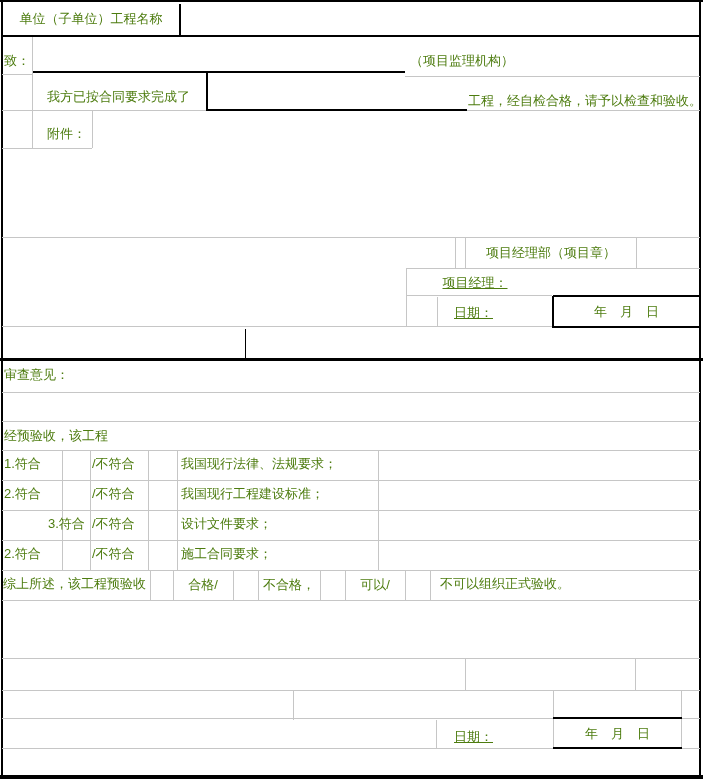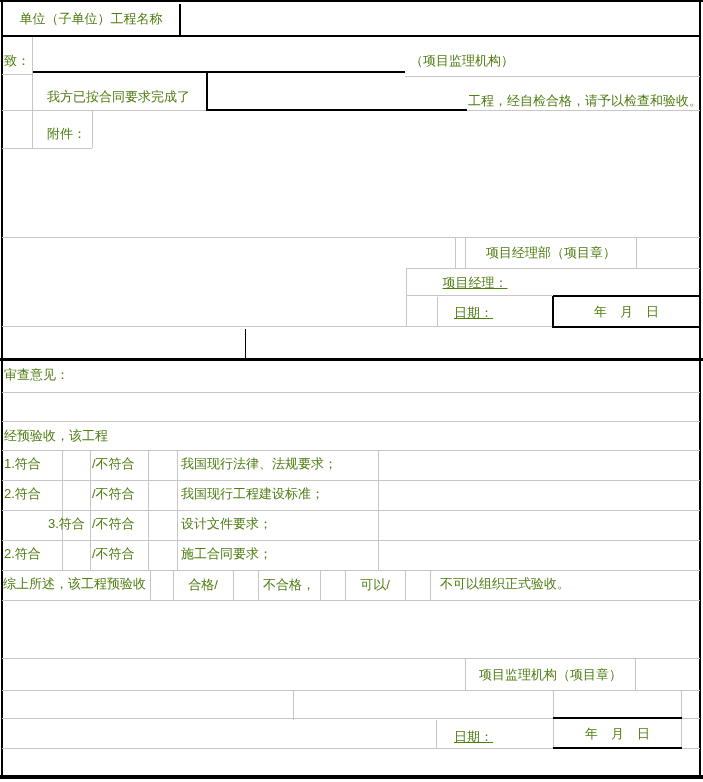--- a/index.html
+++ b/index.html
@@ -135,21 +135,20 @@
   <div class="blank" style="left:234px;top:571px;width:23px;height:28px;"></div>
   <div class="cell" style="left:258px;top:571px;width:62px;height:28px;">不合格，</div>
   <div class="blank" style="left:321px;top:571px;width:23px;height:28px;"></div>
   <div class="cell" style="left:345px;top:571px;width:60px;height:28px;">可以/</div>
   <div class="blank" style="left:406px;top:571px;width:23px;height:28px;"></div>
   <div class="txt" style="left:440px;top:577px;">不可以组织正式验收。</div>
 
   <i class="gl" style="left:2px;top:658px;width:698px;height:1px;"></i>
   <i class="gl" style="left:465px;top:658px;width:1px;height:32px;"></i>
   <i class="gl" style="left:635px;top:658px;width:1px;height:32px;"></i>
-  <div class="cell" style="left:466px;top:659px;width:169px;height:31px;">项目监理机构（项目章）</div>
   <i class="gl" style="left:2px;top:690px;width:698px;height:1px;"></i>
 
   <i class="gl" style="left:293px;top:690px;width:1px;height:30px;"></i>
   <i class="gl" style="left:553px;top:690px;width:1px;height:58px;"></i>
   <i class="gl" style="left:681px;top:690px;width:1px;height:58px;"></i>
   <div class="blank" style="left:554px;top:692px;width:126px;height:25px;"></div>
   <i class="gl" style="left:2px;top:718px;width:551px;height:1px;"></i>
   <i class="bl" style="left:553px;top:717px;width:129px;height:2px;"></i>
   <i class="gl" style="left:682px;top:718px;width:18px;height:1px;"></i>
 

